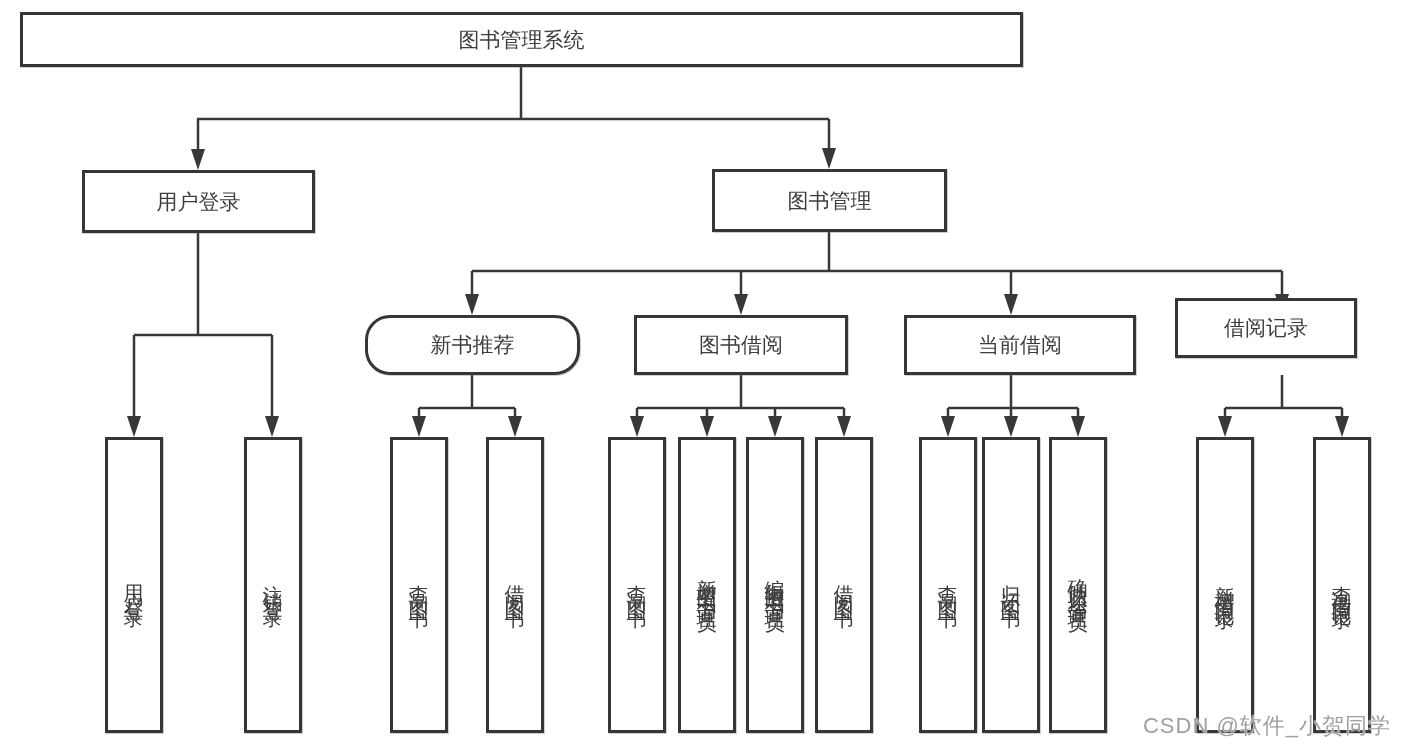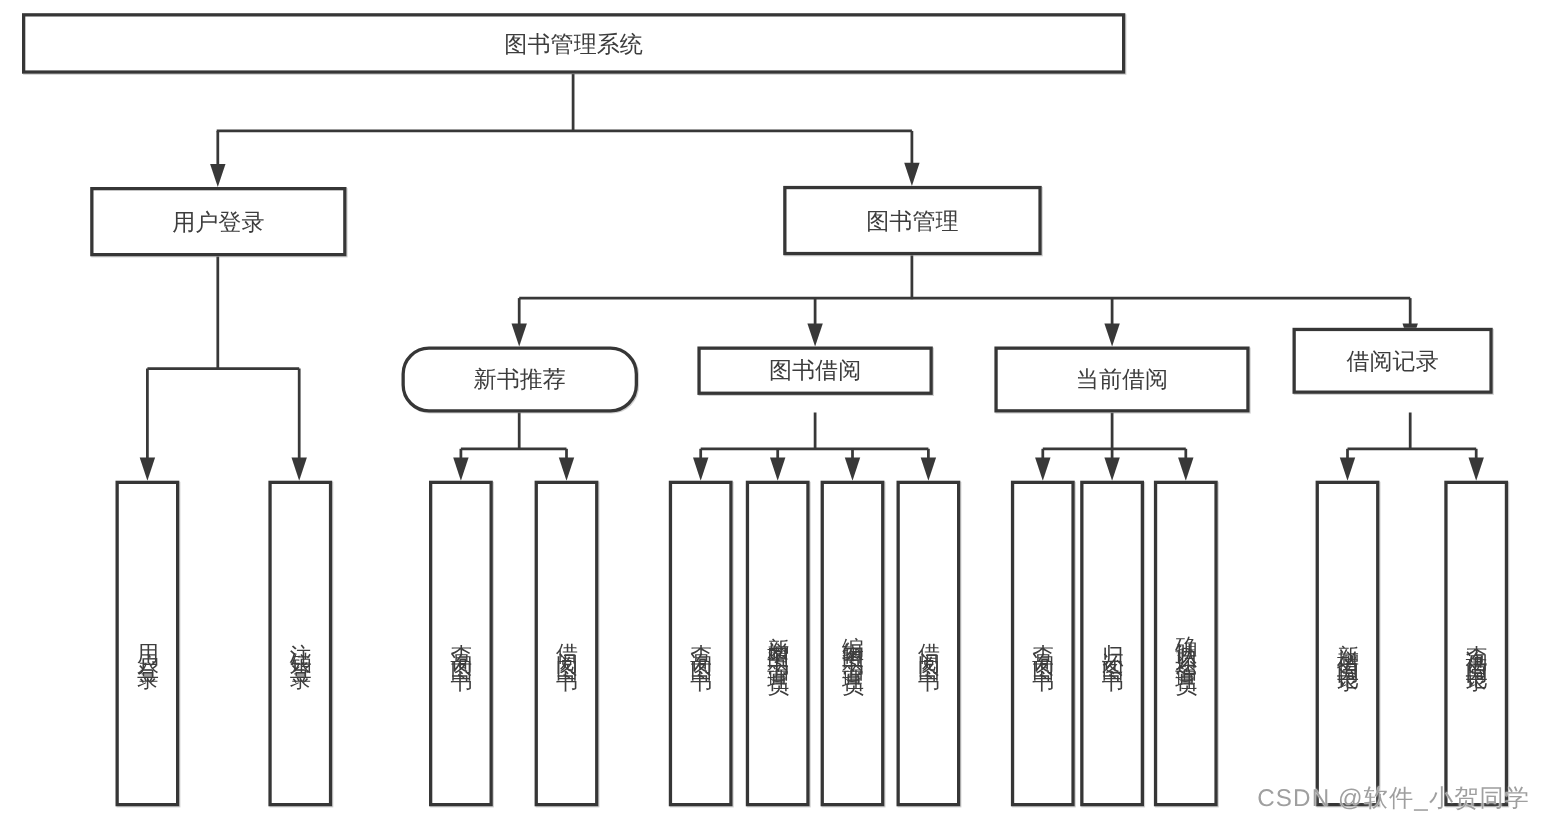--- a/index.html
+++ b/index.html
@@ -122,21 +122,21 @@
       <polygon points="1335,416 1349,416 1342,437"></polygon>
     </g>
   </svg>
 
   <div class="node" style="left:20px;top:12px;width:1003px;height:55px;">图书管理系统</div>
 
   <div class="node" style="left:82px;top:170px;width:233px;height:63px;">用户登录</div>
   <div class="node" style="left:712px;top:169px;width:235px;height:63px;">图书管理</div>
 
   <div class="node" style="left:365px;top:315px;width:215px;height:60px;border-radius:25px;">新书推荐</div>
-  <div class="node" style="left:634px;top:315px;width:214px;height:44px;text-align:center;">图书借阅</div>
+  <div class="node" style="left:634px;top:315px;width:214px;height:60px;text-align:center;">图书借阅</div>
   <div class="node" style="left:904px;top:315px;width:232px;height:60px;">当前借阅</div>
   <div class="node" style="left:1175px;top:298px;width:182px;height:60px;">借阅记录</div>
 
   <div class="node leaf" style="left:105px;top:437px;width:58px;height:296px;">用户登录</div>
   <div class="node leaf" style="left:244px;top:437px;width:58px;height:296px;">注销登录</div>
 
   <div class="node leaf" style="left:390px;top:437px;width:58px;height:296px;">查询图书</div>
   <div class="node leaf" style="left:486px;top:437px;width:58px;height:296px;">借阅图书</div>
 
   <div class="node leaf" style="left:608px;top:437px;width:58px;height:296px;">查询图书</div>

